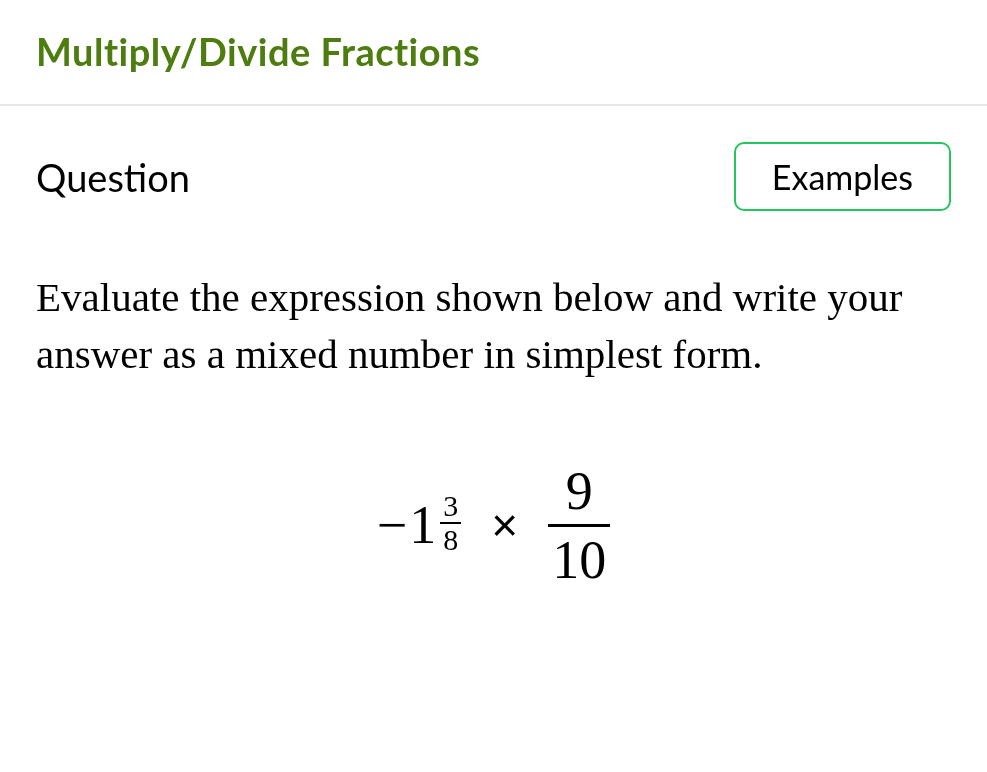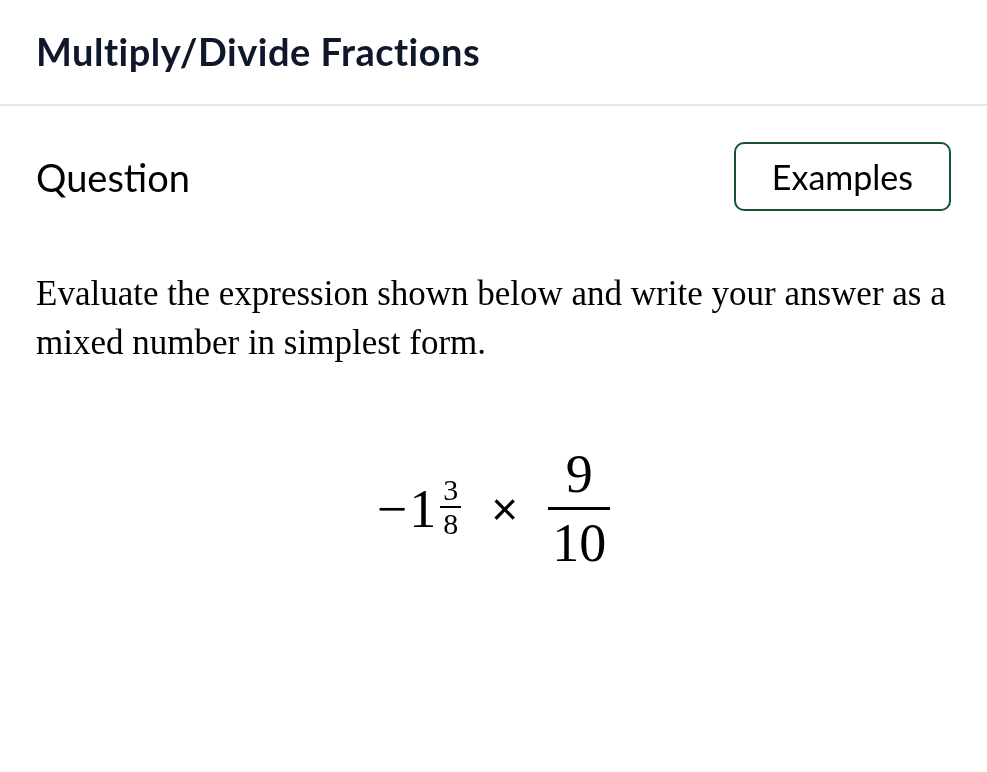--- a/index.html
+++ b/index.html
@@ -14,21 +14,21 @@
       font-family: Georgia, 'Times New Roman', serif;
       color: #000;
     }
     .header {
       padding: 28px 36px 30px 36px;
       border-bottom: 2px solid #e5e5e5;
     }
     .header-title {
       font-size: 38px;
       font-weight: bold;
-      color: #0f172a;
+      color: #4d7c0f;
       font-family: 'Lato', 'Helvetica Neue', Arial, sans-serif;
       letter-spacing: 0.5px;
     }
     .content {
       padding: 36px 36px 0 36px;
     }
     .question-row {
       display: flex;
       justify-content: space-between;
       align-items: center;
@@ -39,27 +39,27 @@
       font-weight: normal;
       color: #000;
       font-family: 'Lato', 'Helvetica Neue', Arial, sans-serif;
     }
     .examples-button {
       font-size: 34px;
       font-family: 'Lato', 'Helvetica Neue', Arial, sans-serif;
       font-weight: 400;
       color: #000;
       background: #fff;
-      border: 2px solid #14532d;
+      border: 2px solid #22c55e;
       border-radius: 10px;
       padding: 12px 36px;
       cursor: pointer;
     }
     .instruction {
-      font-size: 35px;
+      font-size: 41px;
       line-height: 1.4;
       color: #000;
       font-family: Georgia, 'Times New Roman', serif;
       margin-bottom: 80px;
     }
     .expression {
       display: flex;
       align-items: center;
       justify-content: center;
       font-family: Georgia, 'Times New Roman', serif;

